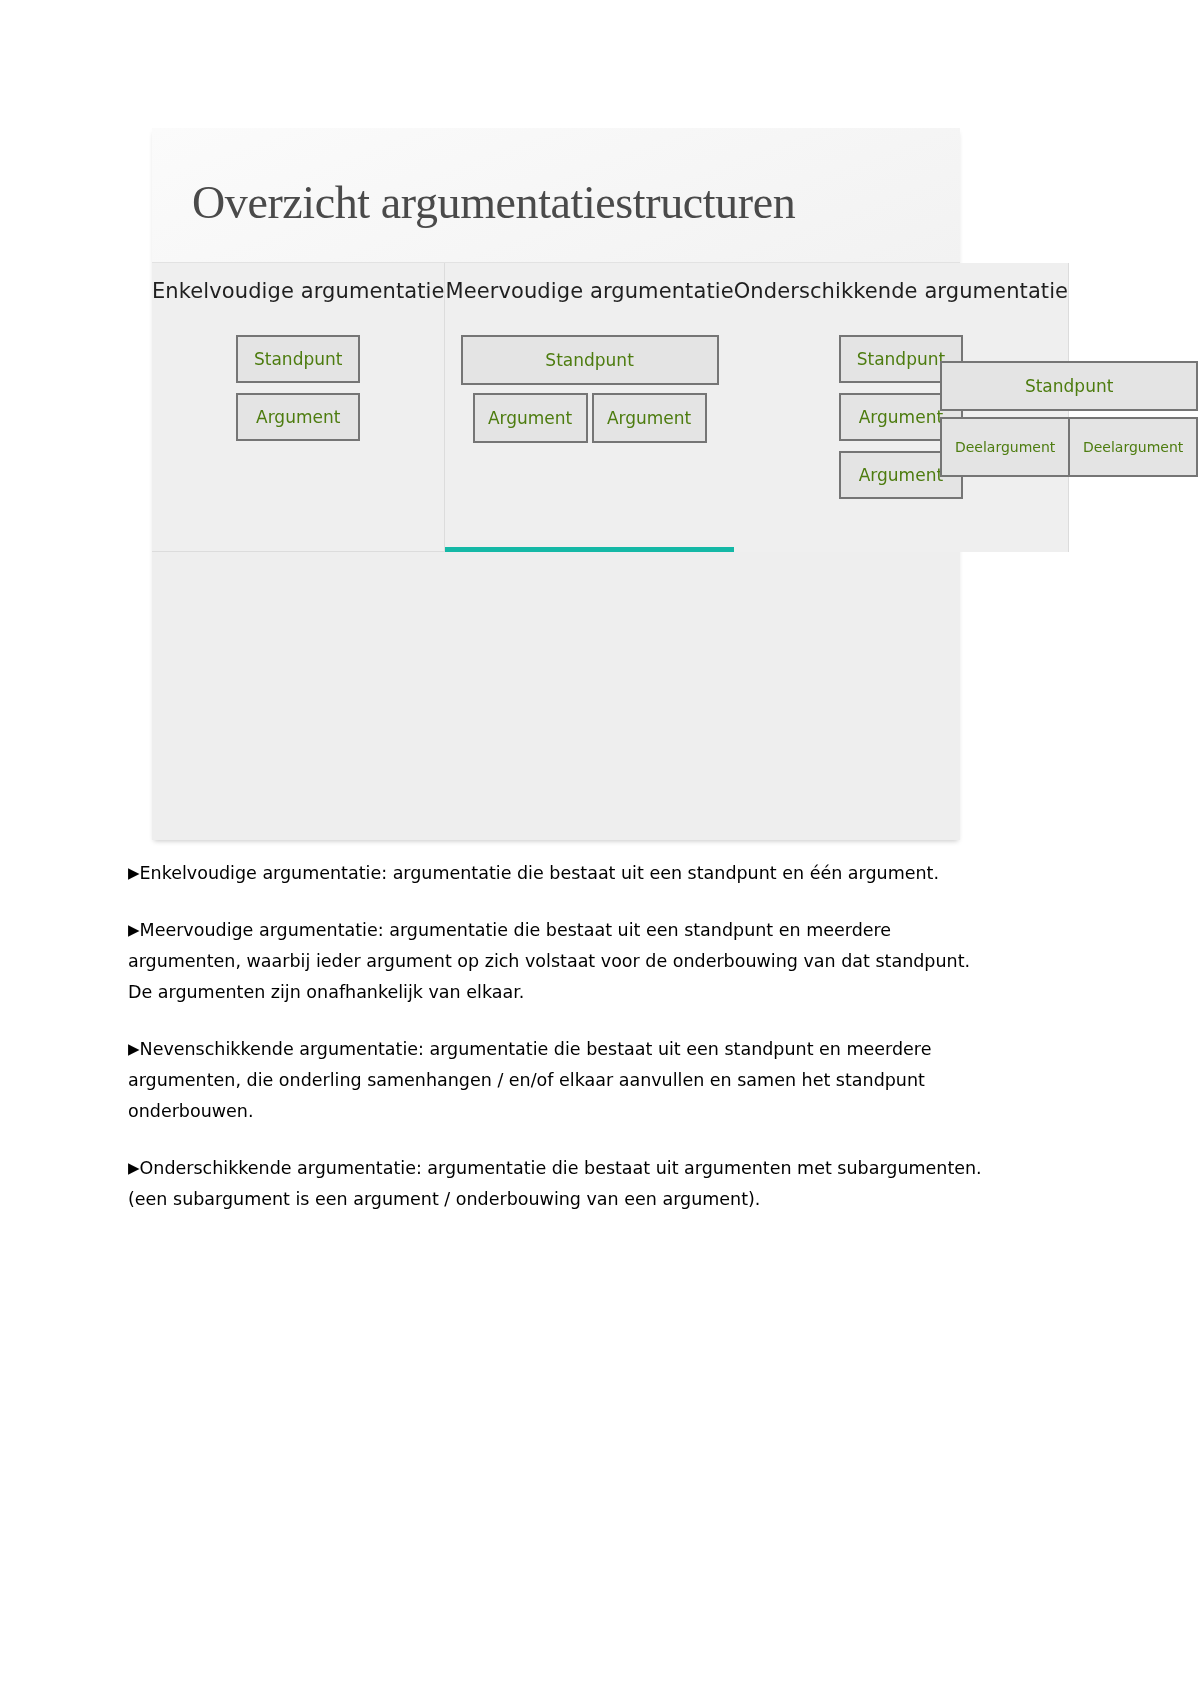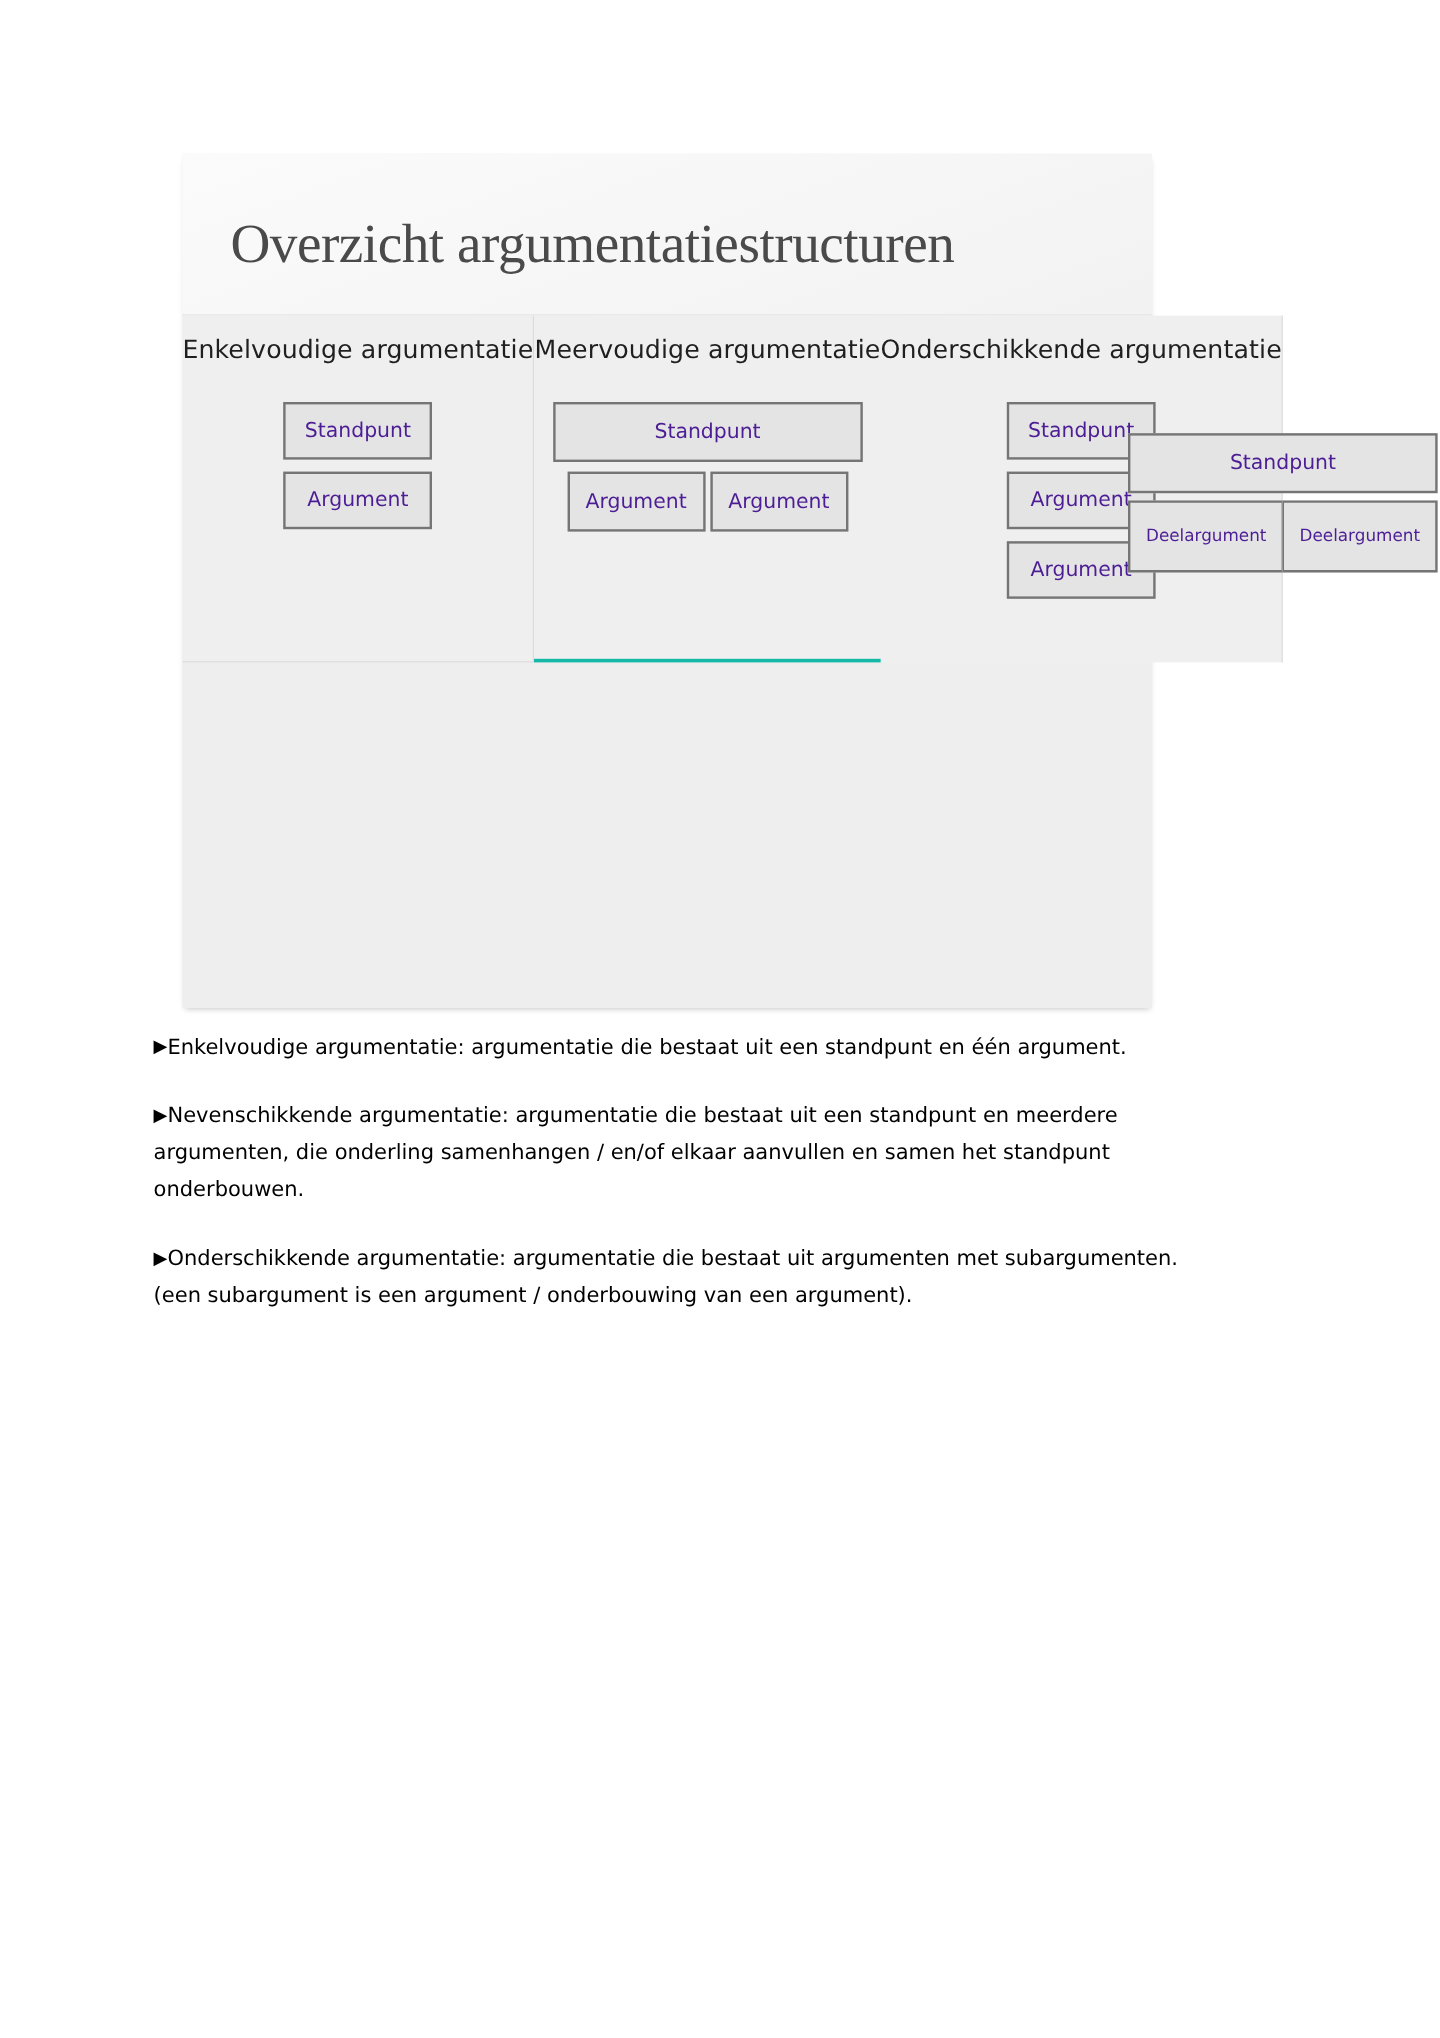--- a/index.html
+++ b/index.html
@@ -61,21 +61,21 @@
     grid-template-rows: 1fr 1fr;
     background: #eeeeee;
   }
   .cell {
     position: relative;
     box-sizing: border-box;
     background: #efefef;
     padding-top: 16px;
   }
   .cell.c-tl { border-right: 1px solid #dcdcdc; border-bottom: 1px solid #dcdcdc; }
-  .cell.c-tr { border-bottom: 3px solid #14b8a6; }
+  .cell.c-tr { border-bottom: 5px solid #14b8a6; }
   .cell.c-bl { border-right: 1px solid #dcdcdc; }
   .cell.c-br { }
 
   .cell-title {
     text-align: center;
     font-size: 21px;
     color: #1f1f1f;
     font-family: "DejaVu Sans", sans-serif;
     font-weight: 400;
     letter-spacing: 0.1px;
@@ -88,21 +88,21 @@
     right: 0;
     top: 72px;
     display: flex;
     flex-direction: column;
     align-items: center;
   }
 
   .node {
     background: #e4e4e4;
     border: 2px solid #757575;
-    color: #4c1d95;
+    color: #4d7c0f;
     font-family: "DejaVu Sans", sans-serif;
     font-size: 17px;
     display: flex;
     align-items: center;
     justify-content: center;
     box-sizing: border-box;
     white-space: nowrap;
   }
   .row {
     display: flex;
@@ -194,18 +194,19 @@
       </div>
     </div>
 
   </div>
 </div>
 
 <div class="body-text">
 
   <p class="para"><span class="bullet">▶</span><span>Enkelvoudige argumentatie: argumentatie die bestaat uit een standpunt en één argument.</span></p>
 
+  <p class="para"><span class="bullet">▶</span><span>Meervoudige argumentatie: argumentatie die bestaat uit een standpunt en meerdere argumenten, waarbij ieder argument op zich volstaat voor de onderbouwing van dat standpunt. De argumenten zijn onafhankelijk van elkaar.</span></p>
 
   <p class="para"><span class="bullet">▶</span><span>Nevenschikkende argumentatie: argumentatie die bestaat uit een standpunt en meerdere argumenten, die onderling samenhangen / en/of elkaar aanvullen en samen het standpunt onderbouwen.</span></p>
 
   <p class="para"><span class="bullet">▶</span><span>Onderschikkende argumentatie: argumentatie die bestaat uit argumenten met subargumenten. (een subargument is een argument / onderbouwing van een argument).</span></p>
 
 </div>
 
 </body></html>

